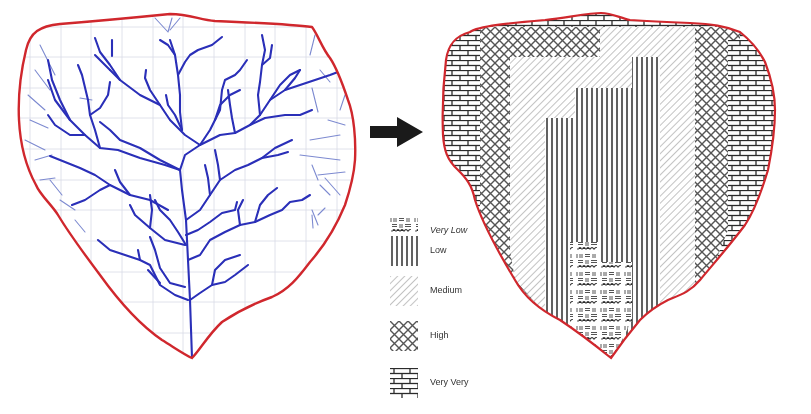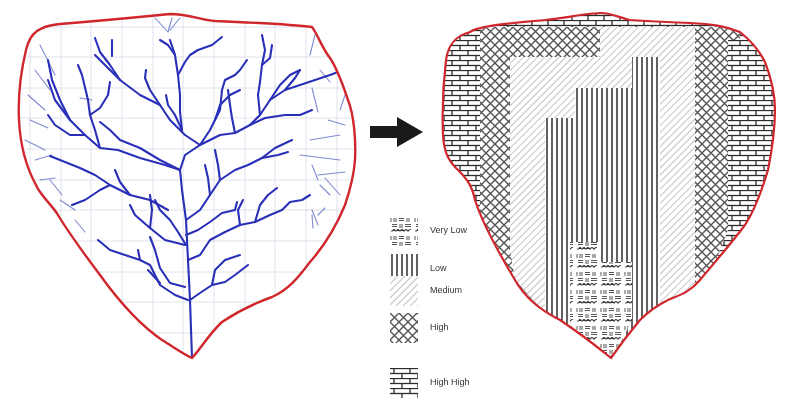--- a/index.html
+++ b/index.html
@@ -171,43 +171,43 @@
 
       <path d="M545,118 L575,118 L575,88 L632,88 L632,57 L660,57 L660,310 L640,320 L612,360 L560,330 L545,320 Z" fill="url(#pat-vert)"></path>
 
       <path d="M570,242 L600,242 L600,262 L632,262 L632,320 L612,360 L570,340 Z" fill="url(#pat-vlow)"></path>
     </g>
     <path d="M601,13 C590,13 570,17 545,20 C510,23 478,26 470,32 C455,36 448,45 446,60 C443,85 442,110 443,135 C444,150 447,160 458,170 C466,178 472,185 475,200 C483,225 500,255 515,280 C525,298 540,310 560,320 C575,330 595,345 611,358 C620,345 630,332 640,320 C650,310 658,305 668,300 C680,295 690,292 700,280 C715,262 730,245 745,225 C755,210 762,190 768,170 C772,150 775,130 775,110 C775,90 770,75 765,62 C758,48 750,40 740,32 C725,26 712,24 690,23 C665,22 645,21 630,20 C620,18 612,13 601,13 Z" fill="none" stroke="#d0272d" stroke-width="2.2"></path>
   </g>
 </svg>
 
 <div class="legend">
-  <div class="legend-item" style="top:0px;">
+  <div class="legend-item" style="top:0px;font-style:italic;">
     <svg class="legend-swatch" viewBox="0 0 28 30">
         <rect width="28" height="30" fill="url(#pat-vlow)"></rect>
       </svg>
     <span class="legend-label">Very Low</span>
   </div>
-  <div class="legend-item" style="top:38px;text-align:center;">
+  <div class="legend-item" style="top:20px;text-align:center;">
     <svg class="legend-swatch" viewBox="0 0 28 30">
         <rect width="28" height="30" fill="url(#pat-vert)"></rect>
       </svg>
     <span class="legend-label">Low</span>
   </div>
   <div class="legend-item" style="top:60px;">
     <svg class="legend-swatch" viewBox="0 0 28 30">
         <rect width="28" height="30" fill="url(#pat-diag)"></rect>
       </svg>
     <span class="legend-label">Medium</span>
   </div>
-  <div class="legend-item" style="top:97px;">
+  <div class="legend-item" style="top:105px;">
     <svg class="legend-swatch" viewBox="0 0 28 30">
         <rect width="28" height="30" fill="url(#pat-cross)"></rect>
       </svg>
     <span class="legend-label">High</span>
   </div>
   <div class="legend-item" style="top:152px;">
     <svg class="legend-swatch" viewBox="0 0 28 30">
         <rect width="28" height="30" fill="url(#pat-brick)"></rect>
       </svg>
-    <span class="legend-label">High High</span>
+    <span class="legend-label">Very Very</span>
   </div>
 </div>
 
 </body></html>

